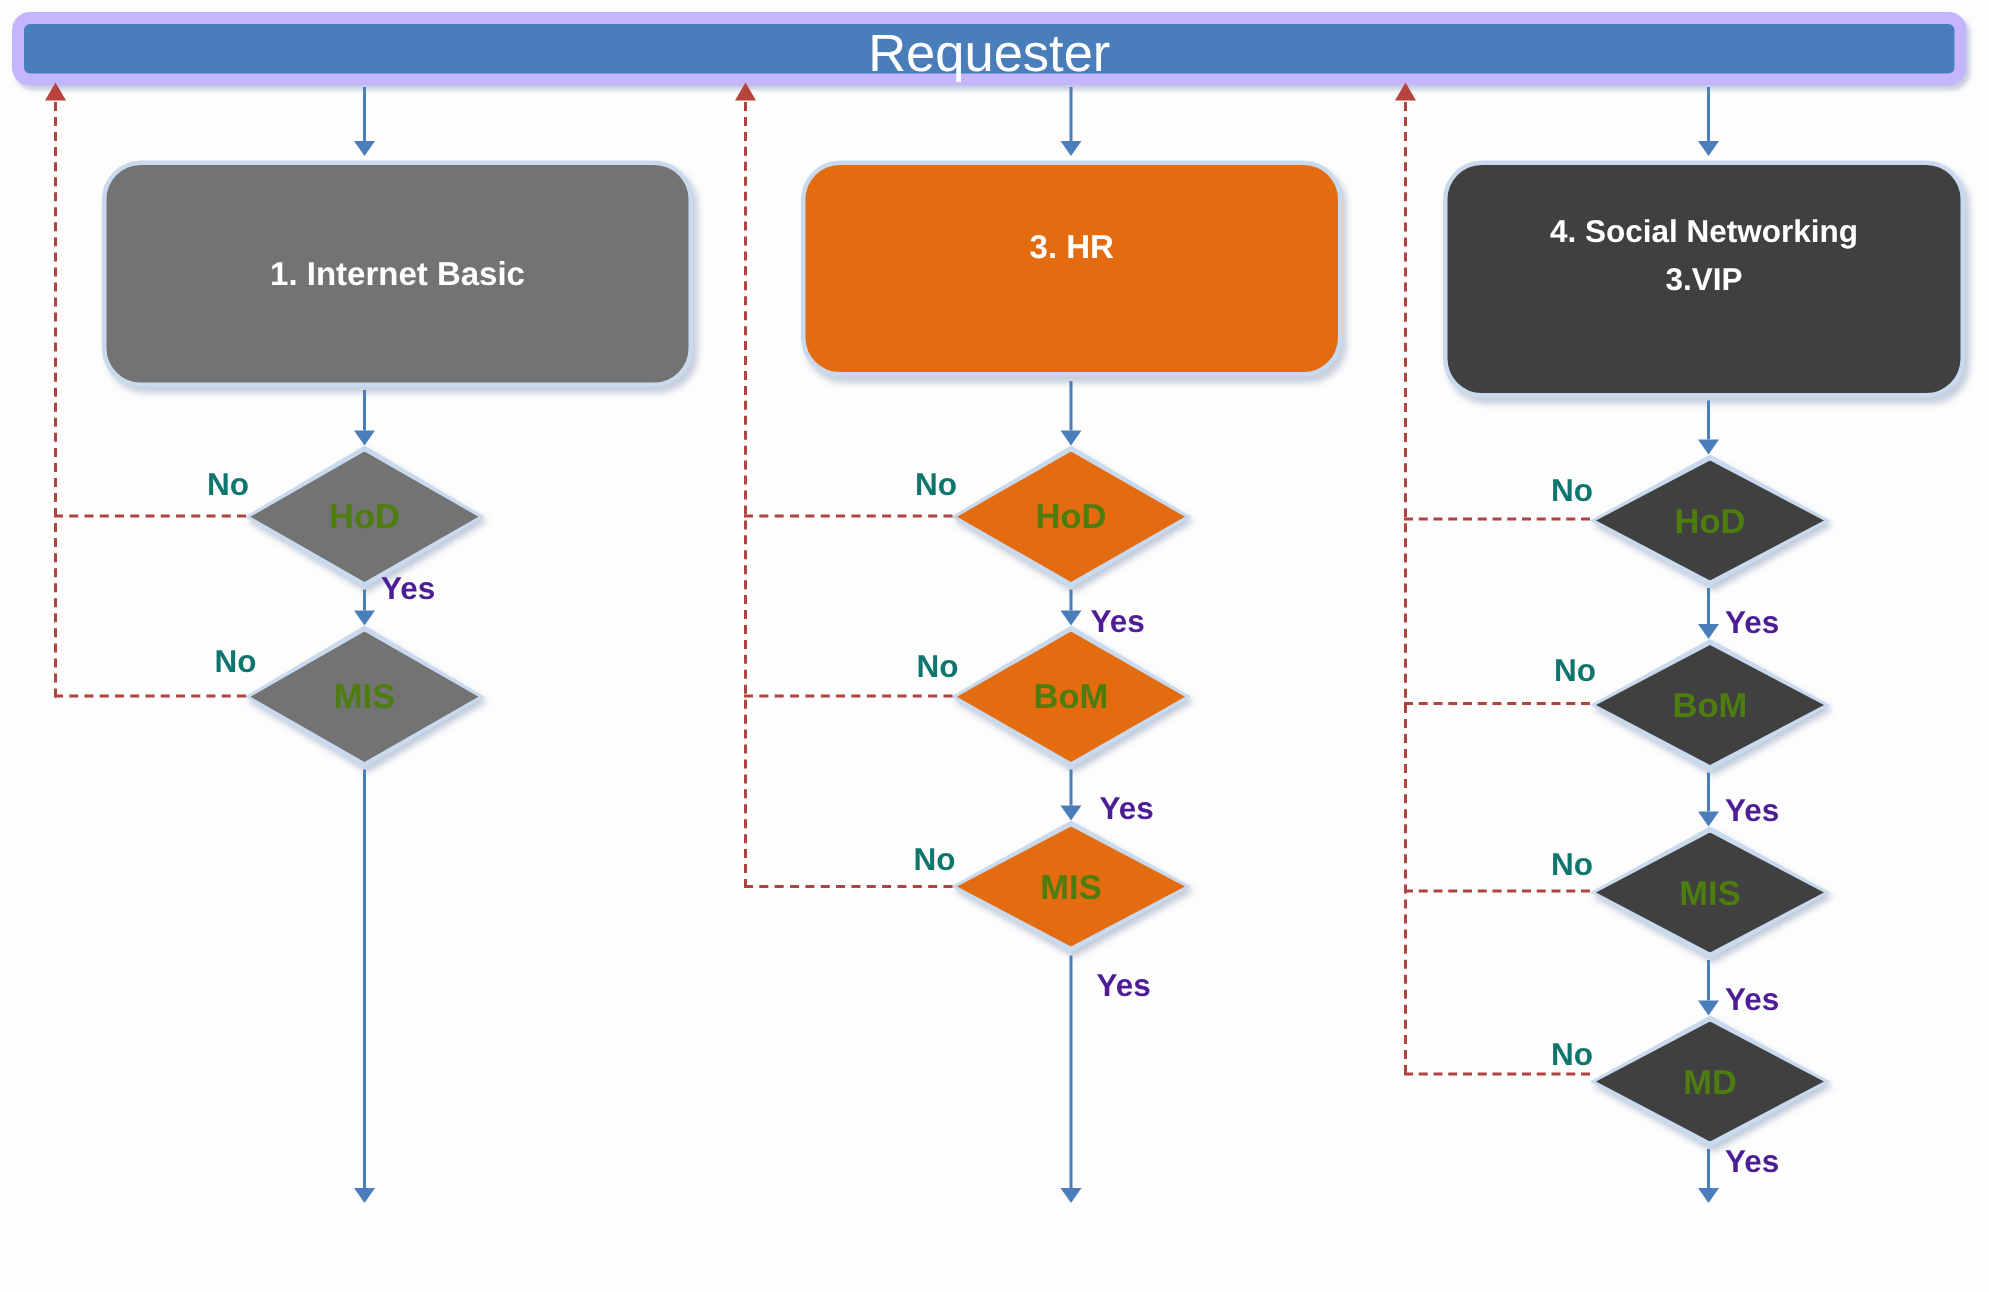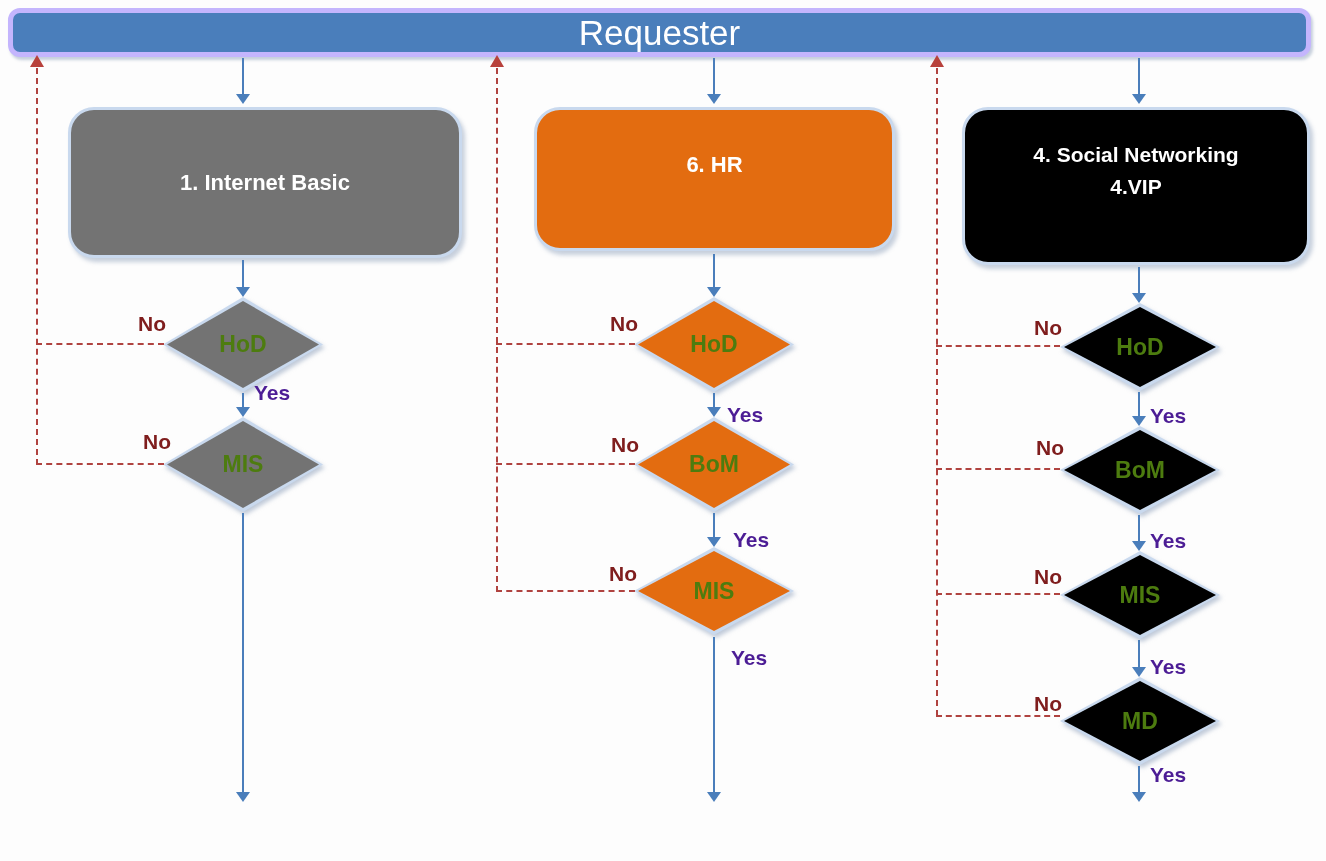--- a/index.html
+++ b/index.html
@@ -1,30 +1,30 @@
 <!DOCTYPE html>
 <html><head>
 <meta charset="utf-8">
 <style>
   html,body{margin:0;padding:0;background:#fff;}
   *{box-sizing:border-box;}
   .stage{position:relative;width:1326px;height:861px;background:#fdfdfd;overflow:hidden;
          font-family:"Liberation Sans",sans-serif;}
 
   
-  .bar{position:absolute;background:#4a7ebb;border:5px solid #c4b5fd;border-radius:12px;
-       display:flex;align-items:center;justify-content:center;color:#fff;font-size:35px;
+  .bar{position:absolute;background:#4a7ebb;border:8px solid #c4b5fd;border-radius:12px;
+       display:flex;align-items:flex-start;justify-content:center;color:#fff;font-size:35px;
        box-shadow:2px 3px 3px rgba(130,150,180,.45);}
 
   
   .bigbox{position:absolute;border:3px solid #c9d9ee;border-radius:26px;color:#fff;
           display:flex;flex-direction:column;align-items:center;justify-content:center;
           font-weight:bold;font-size:22px;line-height:33px;text-align:center;
           box-shadow:3px 4px 4px rgba(130,150,180,.45);}
-  .c-blue{background:#737373;} .c-orange{background:#e36c10;} .c-olive{background:#000000;}
+  .c-blue{background:#737373;} .c-orange{background:#e36c10;} .c-olive{background:#404040;}
 
   
   .diamond{position:absolute;width:160px;height:95px;filter:drop-shadow(2px 3px 2px rgba(130,150,180,.5));}
   .diamond::before{content:"";position:absolute;inset:0;background:#c9d9ee;
                    clip-path:polygon(50% 0,100% 50%,50% 100%,0 50%);}
   .d-fill{position:absolute;inset:4px;clip-path:polygon(50% 0,100% 50%,50% 100%,0 50%);}
   .d-label{position:absolute;inset:0;display:flex;align-items:center;justify-content:center;
            color:#4d7c0f;font-weight:bold;font-size:23px;}
 
   
@@ -33,21 +33,21 @@
                   border-left:7px solid transparent;border-right:7px solid transparent;
                   border-top:10px solid #4a7ebb;}
 
   
   .dash-v{position:absolute;width:0;border-left:2px dashed #b04340;}
   .dash-v::before{content:"";position:absolute;top:-13px;left:-8px;width:0;height:0;
                   border-left:7px solid transparent;border-right:7px solid transparent;
                   border-bottom:12px solid #b8423c;}
   .dash-h{position:absolute;height:0;border-top:2px dashed #b04340;}
 
-  .no{position:absolute;color:#7f1d1d;font-weight:bold;font-size:21px;}
+  .no{position:absolute;color:#0f766e;font-weight:bold;font-size:21px;}
   .yes{position:absolute;color:#4c1d95;font-weight:bold;font-size:21px;}
 </style>
 </head>
 <body>
 
 <div class="stage">
 
   <div class="bar" style="left:8px;top:8px;width:1303px;height:49px;">
     <span>Requester</span>
   </div>
@@ -76,21 +76,21 @@
     <span class="d-label">MIS</span>
   </div>
   <div class="no" style="left:143px;top:430px;">No</div>
   <div class="arrow-v" style="left:242px;top:513px;height:279px;"></div>
 
   <div class="dash-v" style="left:36px;top:68px;height:397px;"></div>
   <div class="dash-h" style="left:36px;top:343px;width:128px;"></div>
   <div class="dash-h" style="left:36px;top:463px;width:128px;"></div>
 
   <div class="bigbox c-orange" style="left:534px;top:107px;width:361px;height:144px;padding-bottom:30px;">
-    <span>6. HR</span>
+    <span>3. HR</span>
   </div>
 
   <div class="arrow-v" style="left:713px;top:254px;height:33px;"></div>
 
   <div class="diamond" style="left:634px;top:297px;">
     <div class="d-fill c-orange"></div>
     <span class="d-label">HoD</span>
   </div>
   <div class="no" style="left:610px;top:312px;">No</div>
   <div class="yes" style="left:727px;top:403px;">Yes</div>
@@ -112,21 +112,21 @@
   <div class="yes" style="left:731px;top:646px;">Yes</div>
   <div class="arrow-v" style="left:713px;top:637px;height:155px;"></div>
 
   <div class="dash-v" style="left:496px;top:68px;height:524px;"></div>
   <div class="dash-h" style="left:496px;top:343px;width:139px;"></div>
   <div class="dash-h" style="left:496px;top:463px;width:139px;"></div>
   <div class="dash-h" style="left:496px;top:590px;width:139px;"></div>
 
   <div class="bigbox c-olive" style="left:962px;top:107px;width:348px;height:158px;padding-bottom:30px;font-size:21px;line-height:32px;">
     <span>4. Social Networking</span>
-    <span>4.VIP</span>
+    <span>3.VIP</span>
   </div>
 
   <div class="arrow-v" style="left:1138px;top:267px;height:26px;"></div>
 
   <div class="diamond" style="left:1060px;top:303px;height:88px;">
     <div class="d-fill c-olive"></div>
     <span class="d-label">HoD</span>
   </div>
   <div class="no" style="left:1034px;top:316px;">No</div>
   <div class="yes" style="left:1150px;top:404px;">Yes</div>

